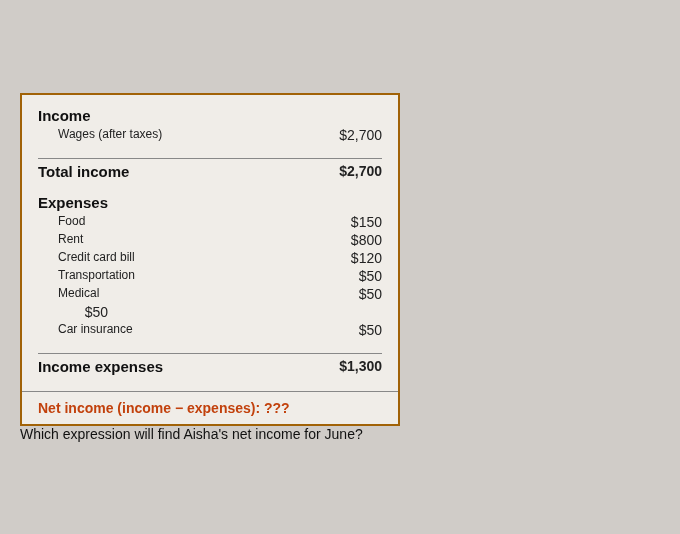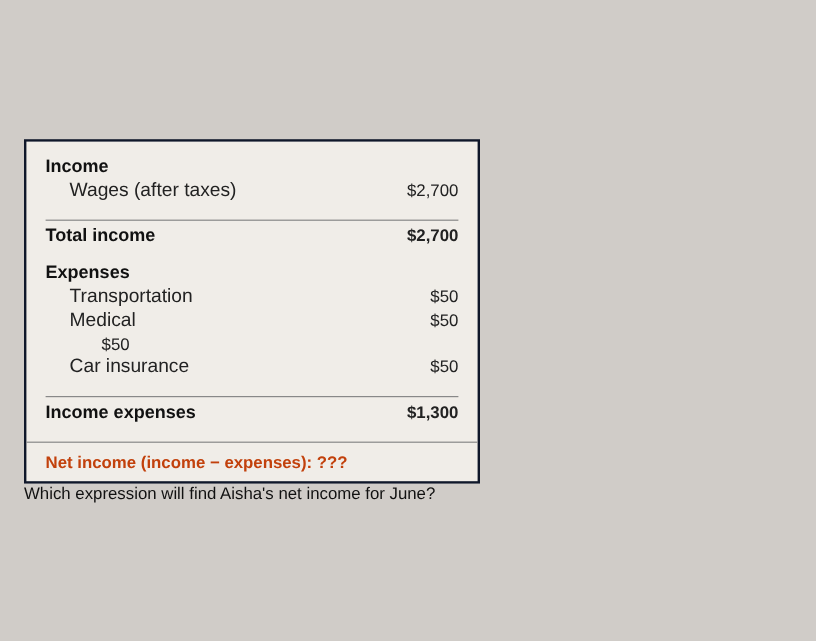--- a/index.html
+++ b/index.html
@@ -22,21 +22,21 @@
 
     .page-wrapper {
       display: flex;
       flex-direction: column;
       align-items: flex-start;
       width: 100%;
       max-width: 640px;
     }
 
     .table-container {
-      border: 2px solid #0f172a;
+      border: 2px solid #a16207;
       background-color: #f0ede8;
       width: 380px;
       padding: 0;
     }
 
     .table-inner {
       padding: 12px 16px;
     }
 
     .section-header {
@@ -47,21 +47,21 @@
     }
 
     .row {
       display: flex;
       justify-content: space-between;
       padding: 1px 0;
     }
 
     .row-label {
       padding-left: 20px;
-      font-size: 16px;
+      font-size: 12px;
       color: #222;
     }
 
     .row-value {
       font-size: 14px;
       color: #222;
       text-align: right;
       min-width: 70px;
     }
 
@@ -127,20 +127,32 @@
         <span class="total-label">Total income</span>
         <span class="total-value">$2,700</span>
       </div>
 
       <div class="spacer"></div>
 
       <div class="section-header">Expenses</div>
 
       <div id="expense-rows">
 
+      <div class="row">
+            <span class="row-label">Food</span>
+            <span class="row-value">$150</span>
+          </div>
+          <div class="row">
+            <span class="row-label">Rent</span>
+            <span class="row-value">$800</span>
+          </div>
+          <div class="row">
+            <span class="row-label">Credit card bill</span>
+            <span class="row-value">$120</span>
+          </div>
           <div class="row">
             <span class="row-label">Transportation</span>
             <span class="row-value">$50</span>
           </div>
           <div class="row">
             <span class="row-label">Medical</span>
             <span class="row-value">$50</span>
           </div>
           <div class="row">
             <span class="row-value">$50</span>

